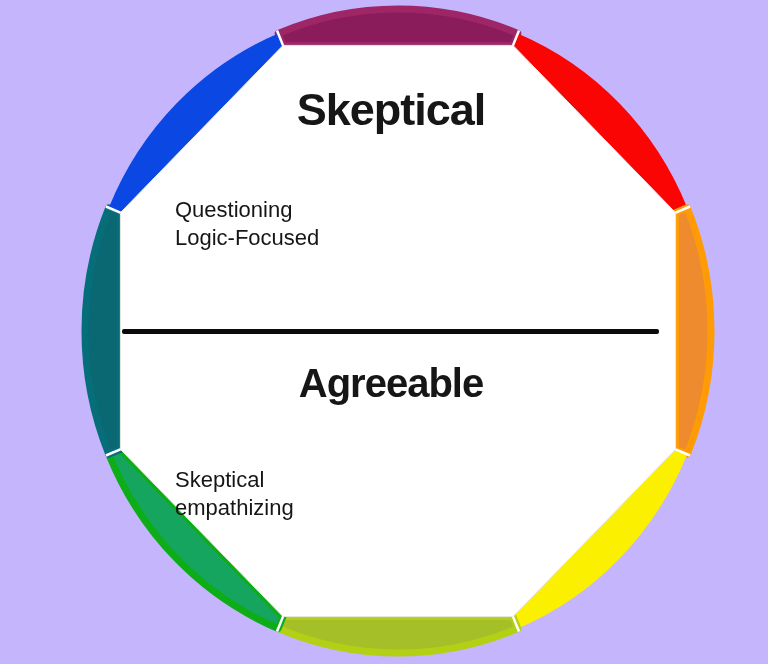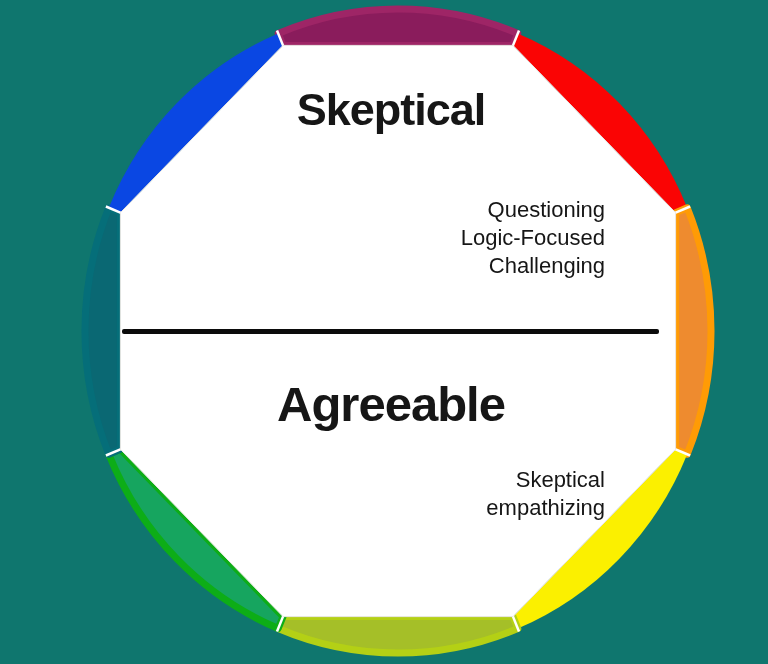--- a/index.html
+++ b/index.html
@@ -1,35 +1,35 @@
 <!DOCTYPE html>
 <html><head>
 <meta charset="utf-8">
 <style>
   html,body{margin:0;padding:0;background:#000;}
   .stage{
     position:relative;
     width:768px;height:664px;
-    background:#0f766e;
+    background:#c4b5fd;
     overflow:hidden;
     font-family:"Liberation Sans", sans-serif;
   }
   .stage svg{position:absolute;left:0;top:0;}
   .txt{position:absolute;color:#161616;}
   .heading{
     left:126px;width:530px;
     text-align:center;
     font-weight:700;
     letter-spacing:-1px;
   }
   #h-top{top:85px;font-size:45px;line-height:50px;}
-  #h-bottom{top:377px;font-size:49px;line-height:54px;}
+  #h-bottom{top:356px;font-size:40px;line-height:54px;}
   .traits{
     left:175px;width:430px;
-    text-align:right;
+    text-align:left;
     font-size:22px;line-height:28px;
     font-weight:400;
   }
   #traits-top{top:196px;}
   #traits-bottom{top:466px;}
   .divider{
     position:absolute;
     left:122px;top:329px;
     width:537px;height:5px;
     border-radius:2px;
@@ -58,21 +58,20 @@
       <line x1="123.3" y1="448.1" x2="105.9" y2="455.5" stroke="#ffffff" stroke-width="2.5"></line>
       <line x1="123.3" y1="213.9" x2="105.9" y2="206.5" stroke="#ffffff" stroke-width="2.5"></line>
       <polygon points="283.0,45.4 513.0,45.4 675.6,212.7 675.6,449.3 513.0,616.6 283.0,616.6 120.4,449.3 120.4,212.7" fill="#ffffff" stroke="#e9e7e4" stroke-width="1"></polygon>
     </svg>
 
   <div class="txt heading" id="h-top">Skeptical</div>
 
   <div class="txt traits" id="traits-top">
     <div>Questioning</div>
     <div>Logic-Focused</div>
-    <div>Challenging</div>
   </div>
 
   <div class="divider" id="divider" style="background: rgb(11, 11, 11);"></div>
 
   <div class="txt heading" id="h-bottom">Agreeable</div>
 
   <div class="txt traits" id="traits-bottom">
     <div>Skeptical</div>
     <div>empathizing</div>
   </div>

